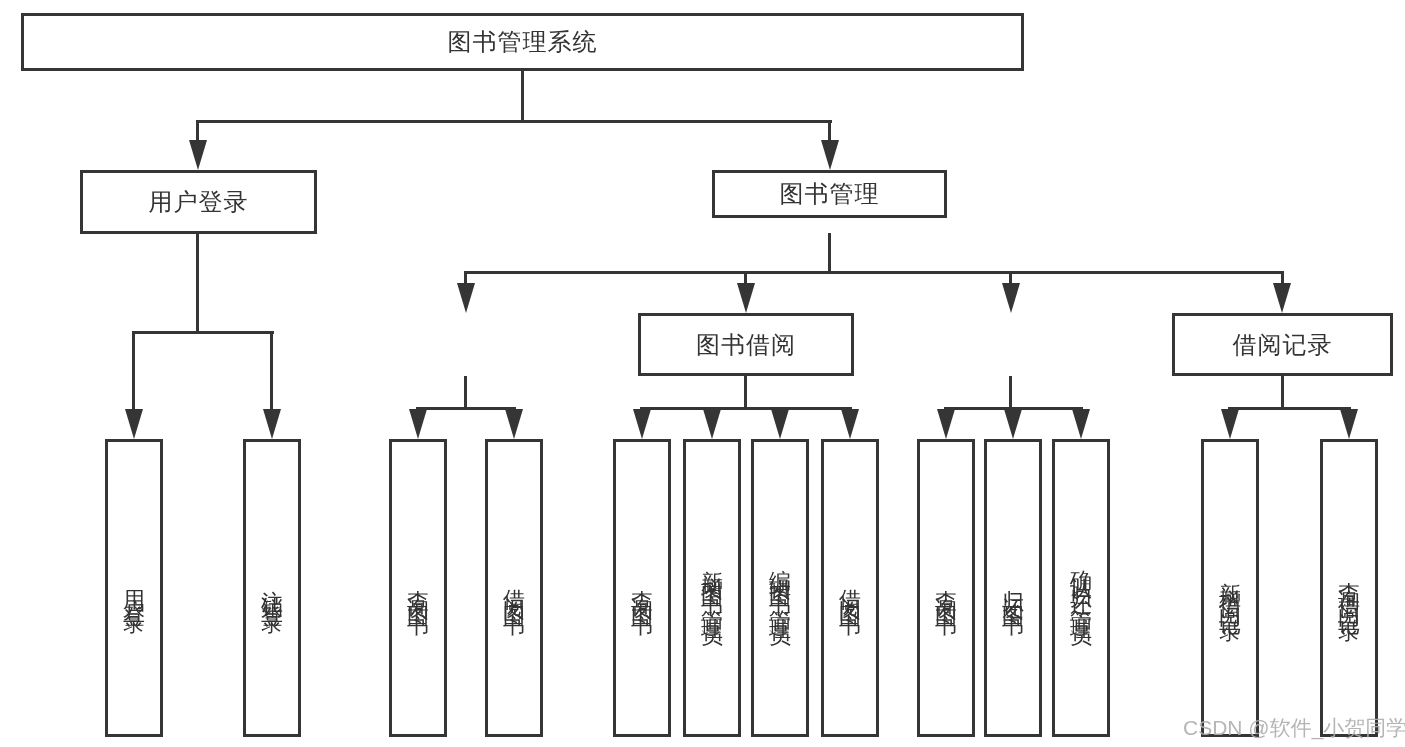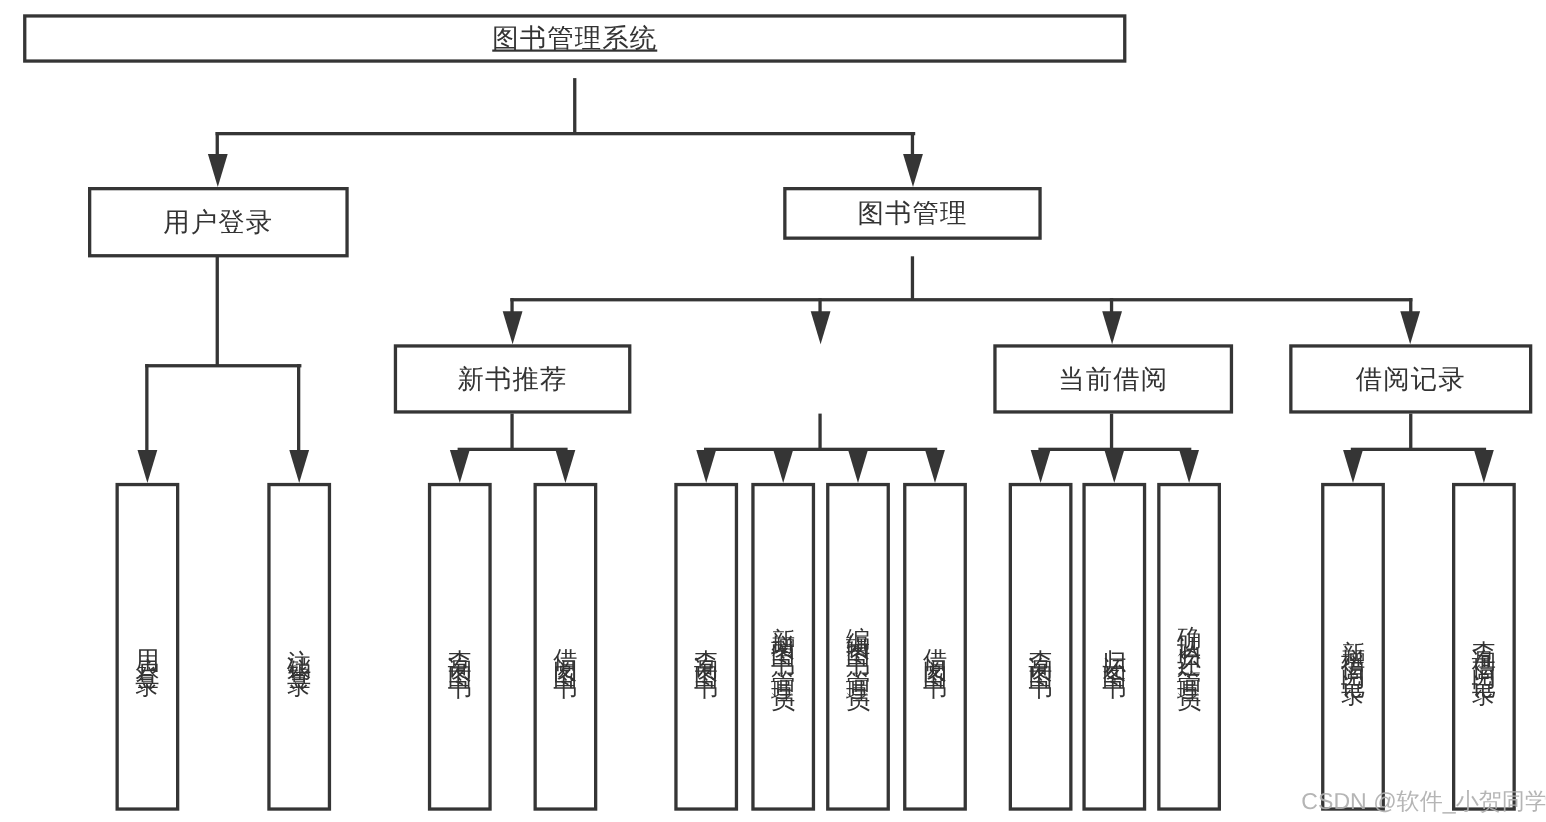--- a/index.html
+++ b/index.html
@@ -71,21 +71,21 @@
     color: rgba(175, 175, 175, 0.92);
     white-space: nowrap;
     z-index: 5;
   }
 </style>
 </head>
 <body>
 
 <div class="canvas">
 
-  <div class="box" style="left:21px; top:13px; width:1003px; height:44px;text-decoration:underline;">
+  <div class="box" style="left:21px; top:13px; width:1003px; height:58px;">
     <span>图书管理系统</span>
   </div>
 
   <div class="vl" style="left:521px; top:71px; height:51px;"></div>
   <div class="hl" style="left:196px; top:120px; width:636px;"></div>
   <div class="vl" style="left:196px; top:120px; height:22px;"></div>
   <div class="vl" style="left:828px; top:120px; height:22px;"></div>
   <div class="ah" style="left:189px; top:140px;"></div>
   <div class="ah" style="left:821px; top:140px;"></div>
 
@@ -107,25 +107,22 @@
   <div class="hl" style="left:464px; top:271px; width:820px;"></div>
   <div class="vl" style="left:464px; top:271px; height:14px;"></div>
   <div class="vl" style="left:744px; top:271px; height:14px;"></div>
   <div class="vl" style="left:1009px; top:271px; height:14px;"></div>
   <div class="vl" style="left:1281px; top:271px; height:14px;"></div>
   <div class="ah" style="left:457px; top:283px;"></div>
   <div class="ah" style="left:737px; top:283px;"></div>
   <div class="ah" style="left:1002px; top:283px;"></div>
   <div class="ah" style="left:1273px; top:283px;"></div>
 
-  <div class="box" style="left:358px; top:313px; width:216px; height:63px;">
-    <span>新书推荐</span>
-  </div>
-  <div class="box" style="left:903px; top:313px; width:218px; height:63px;">
-    <span>当前借阅</span>
+  <div class="box" style="left:638px; top:313px; width:216px; height:63px;">
+    <span>图书借阅</span>
   </div>
   <div class="box" style="left:1172px; top:313px; width:221px; height:63px;">
     <span>借阅记录</span>
   </div>
 
   <div class="vl" style="left:464px; top:376px; height:33px;"></div>
   <div class="hl" style="left:416px; top:407px; width:100px;"></div>
   <div class="ah" style="left:409px; top:409px;"></div>
   <div class="ah" style="left:505px; top:409px;"></div>
 

